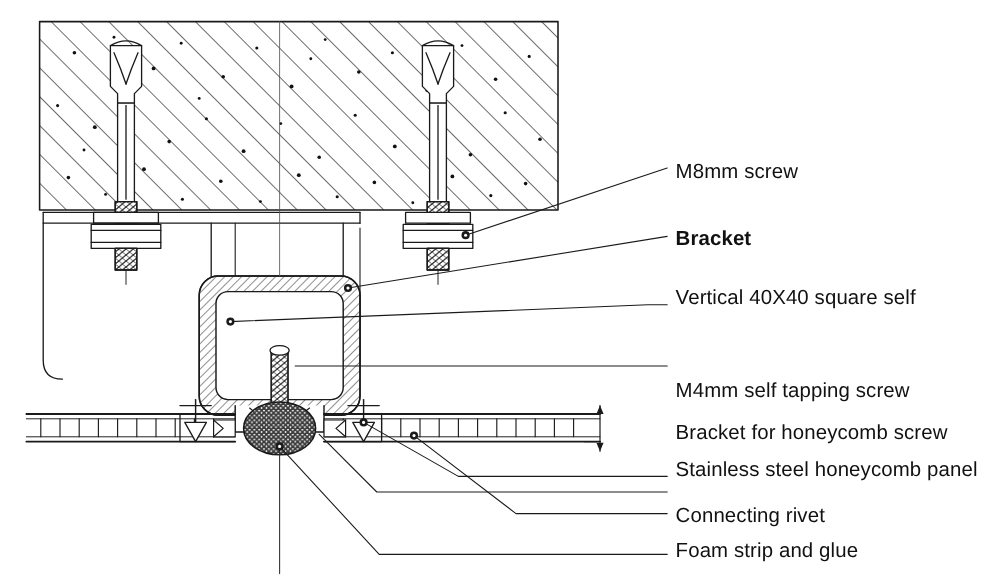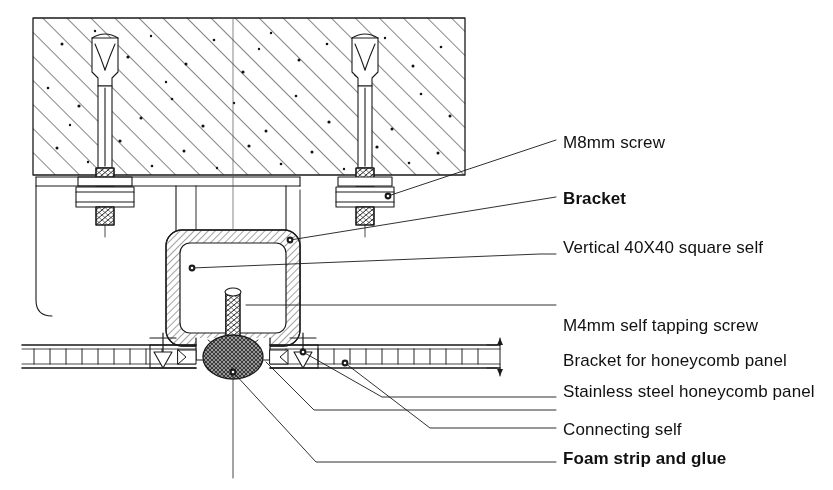--- a/index.html
+++ b/index.html
@@ -301,18 +301,18 @@
         <circle cx="233" cy="372" r="1.3" fill="#ffffff" stroke="none"></circle>
       </g>
 
     </g>
   </svg>
 
   <div class="lbl" style="left:563px;top:133px;">M8mm screw</div>
   <div class="lbl" style="left:563px;top:189px;font-weight:bold;">Bracket</div>
   <div class="lbl" style="left:563px;top:238px;">Vertical 40X40  square self</div>
   <div class="lbl" style="left:563px;top:292px;margin-top:24px;">M4mm self  tapping  screw</div>
-  <div class="lbl" style="left:563px;top:351px;">Bracket for  honeycomb panel</div>
+  <div class="lbl" style="left:563px;top:351px;">Bracket for  honeycomb screw</div>
   <div class="lbl" style="left:563px;top:382px;">Stainless steel honeycomb panel</div>
-  <div class="lbl" style="left:563px;top:420px;">Connecting self</div>
-  <div class="lbl" style="left:563px;top:449px;font-weight:bold;">Foam strip and glue</div>
+  <div class="lbl" style="left:563px;top:420px;">Connecting rivet</div>
+  <div class="lbl" style="left:563px;top:449px;">Foam strip and glue</div>
 
 </div>
 
 </body></html>

